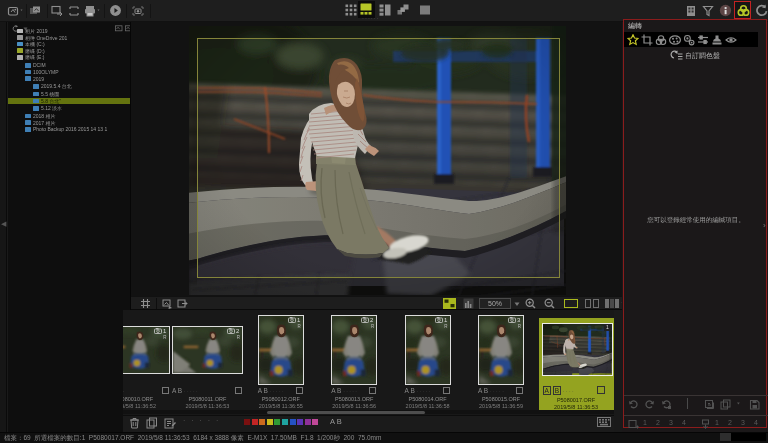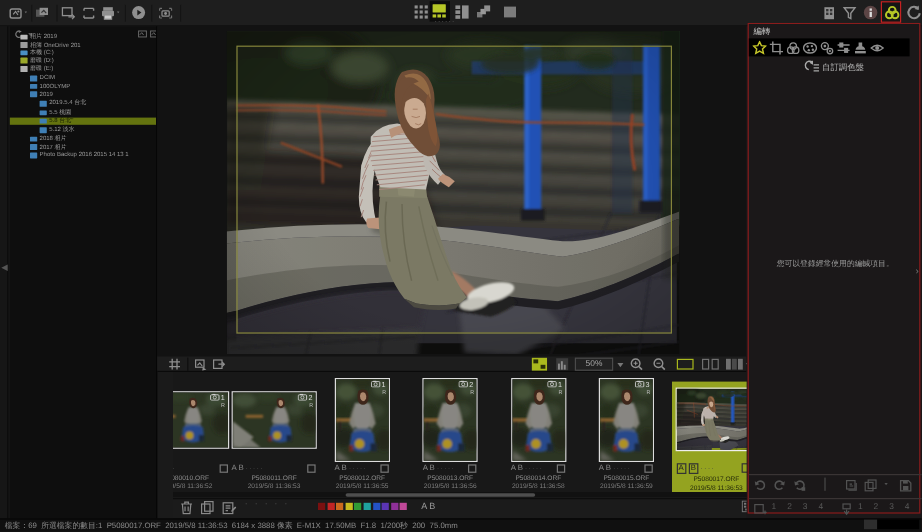--- a/index.html
+++ b/index.html
@@ -475,21 +475,21 @@
     </svg>
 <div class="abs" style="left:564px;top:299px;width:14px;height:9px;border:1px solid #aab91d;background:#1d1d1d"></div>
 <div class="abs" style="left:585px;top:299px;width:6px;height:9px;border:1px solid #707070"></div>
 <div class="abs" style="left:593px;top:299px;width:6px;height:9px;border:1px solid #707070"></div>
 <div class="abs" style="left:605px;top:299px;width:4px;height:9px;background:#707070"></div>
 <div class="abs" style="left:610px;top:299px;width:4px;height:9px;background:#4a4a4a"></div>
 <div class="abs" style="left:615px;top:299px;width:4px;height:9px;background:#707070"></div>
 <svg class="ico" style="left:621px;top:302px" width="6" height="5" viewBox="0 0 6 5">
       <path d="M0.5,0.5 L5.5,0.5 L3,4 Z" fill="#777"></path>
     </svg>
-<div class="abs" style="left:144px;top:310px;width:491px;height:122px;background:#181818;overflow:hidden">
+<div class="abs" style="left:123px;top:310px;width:491px;height:122px;background:#181818;overflow:hidden">
 <div class="abs" style="left:-24.5px;top:15.5px;width:71px;height:48px;border:1px solid #ddd">
 <svg width="69" height="46" viewBox="0 0 71 48" preserveAspectRatio="none">
           <use href="#scl"></use>
         </svg>
 <svg class="ico" style="right:2px;top:1.5px" width="13" height="6" viewBox="0 0 13 6">
           <rect x="0.5" y="1" width="7" height="4.5" rx="0.8" fill="none" stroke="#cfcfcf" stroke-width="0.8"></rect>
           <circle cx="4" cy="3.2" r="1.3" fill="none" stroke="#cfcfcf" stroke-width="0.7"></circle>
           <rect x="2" y="0.2" width="2.5" height="1" fill="#cfcfcf"></rect>
           <text x="9" y="5.4" fill="#ddd" font-size="6" font-family="Liberation Sans">1</text>
         </svg>

